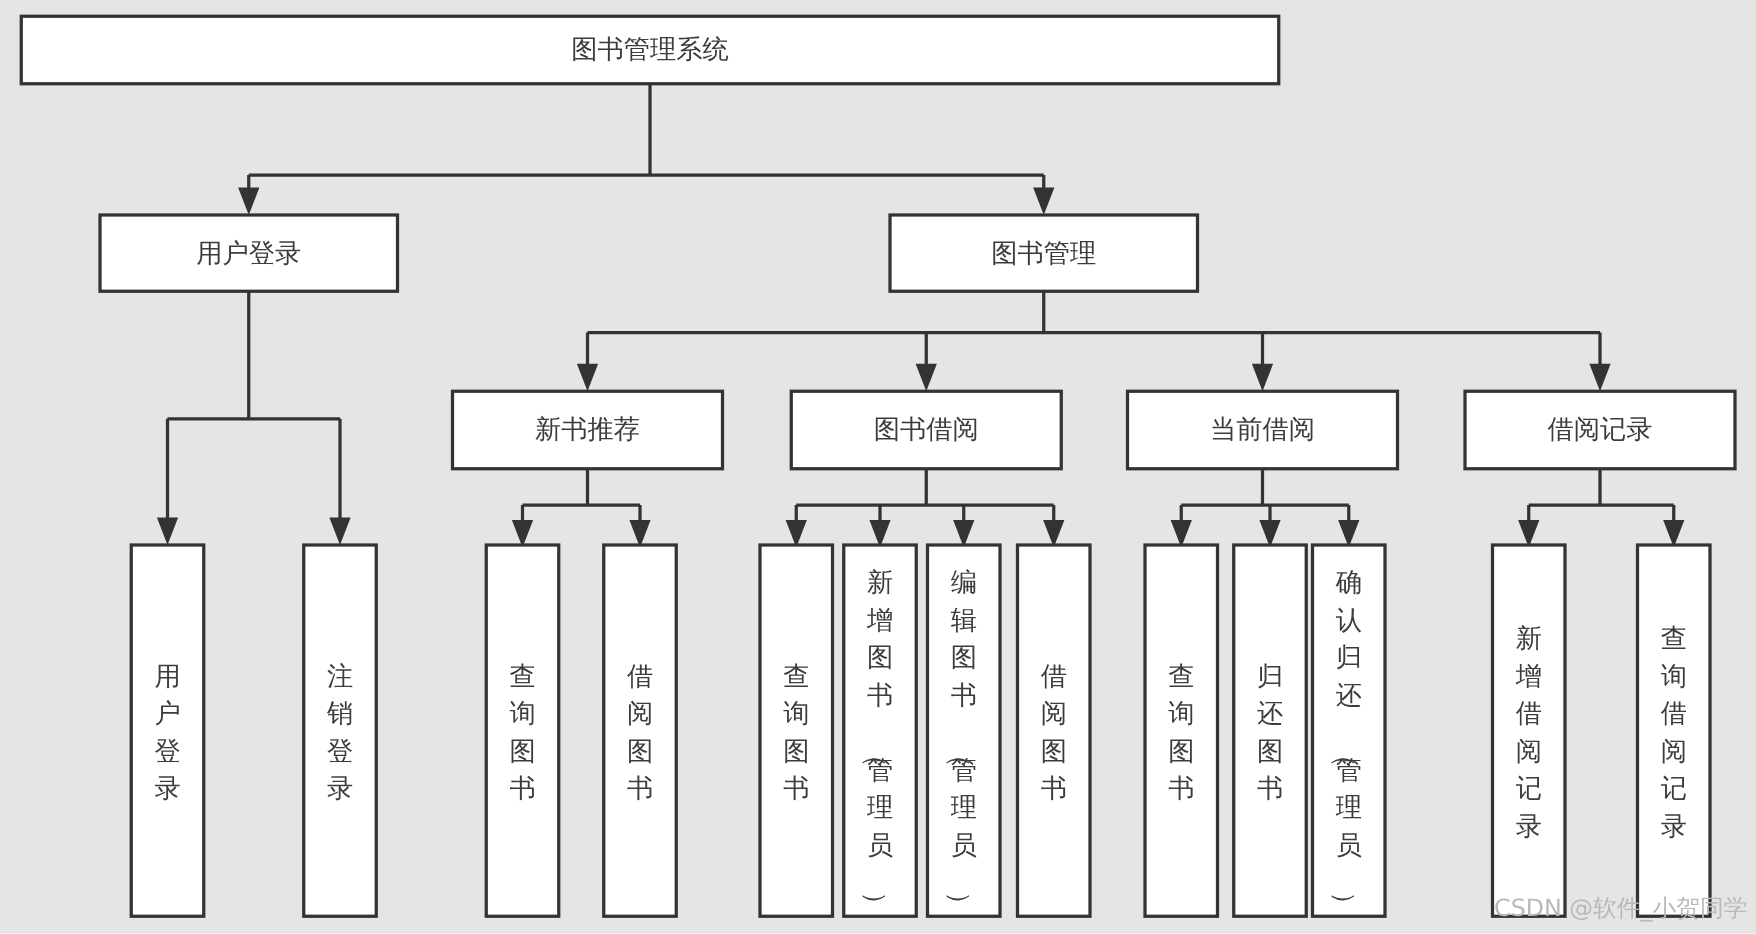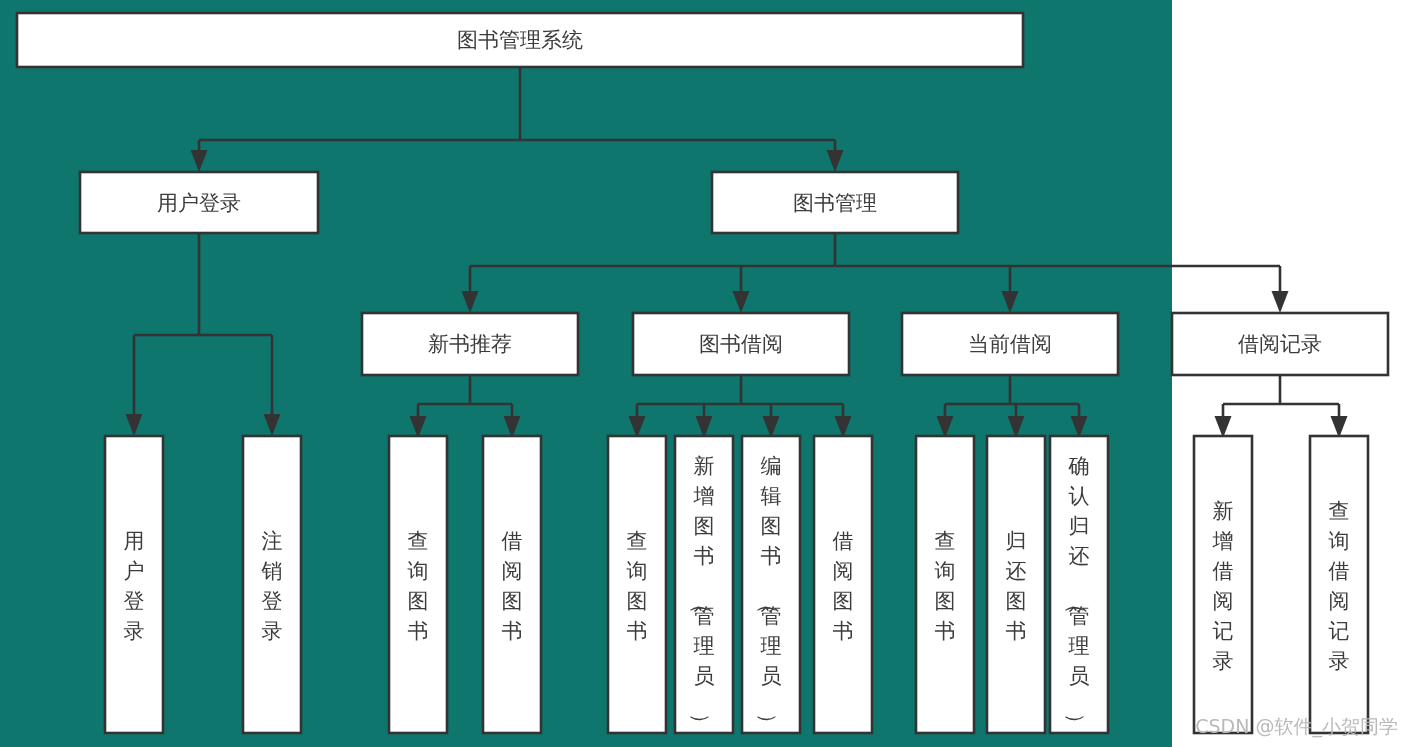--- a/index.html
+++ b/index.html
@@ -9,23 +9,23 @@
     background: #ffffff;
   }
   body {
     width: 1405px;
     height: 747px;
     font-family: "DejaVu Sans", "Liberation Sans", sans-serif;
     overflow: hidden;
   }
   #diagram-root {
     position: relative;
-    width: 1172px;
+    width: 1405px;
     height: 747px;
-    background: #0f766e;
+    background: #e5e5e5;
   }
   svg#chart-svg {
     position: absolute;
     top: 0;
     left: 0;
     width: 1405px;
     height: 747px;
     display: block;
   }
   .node-box {

